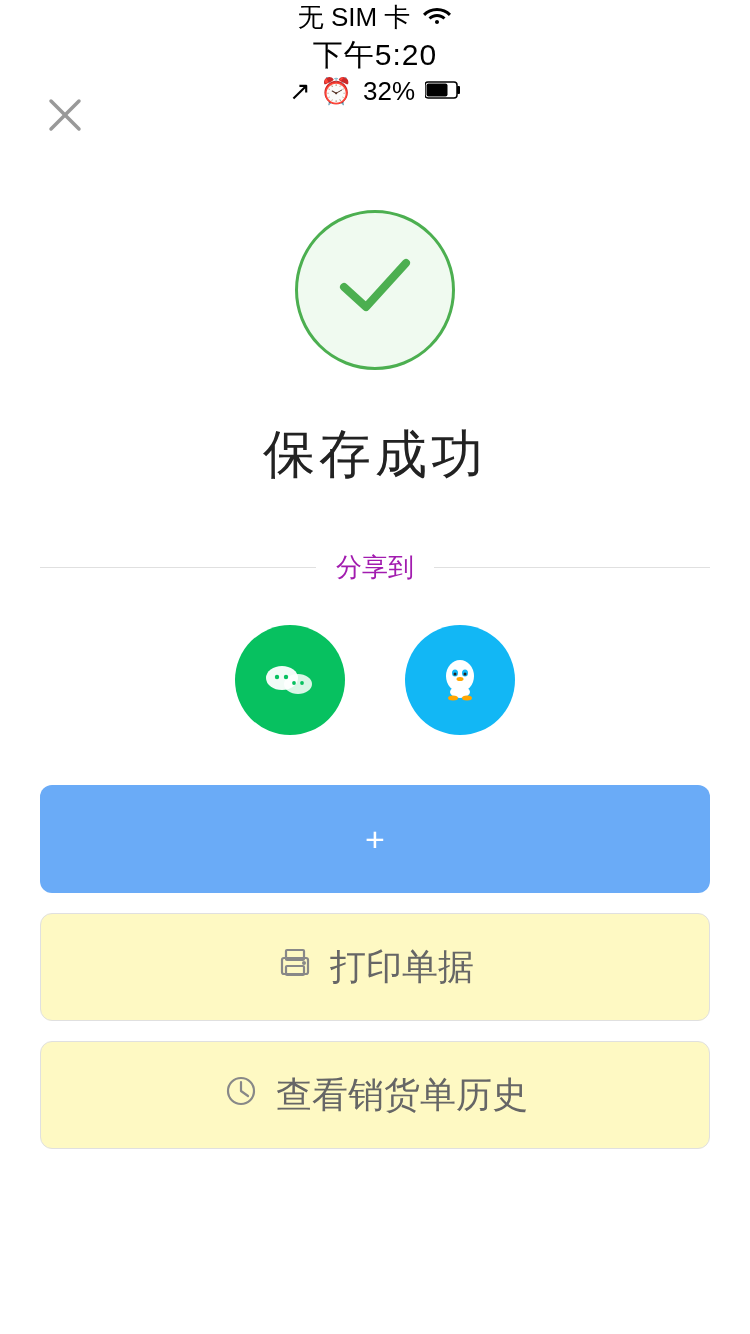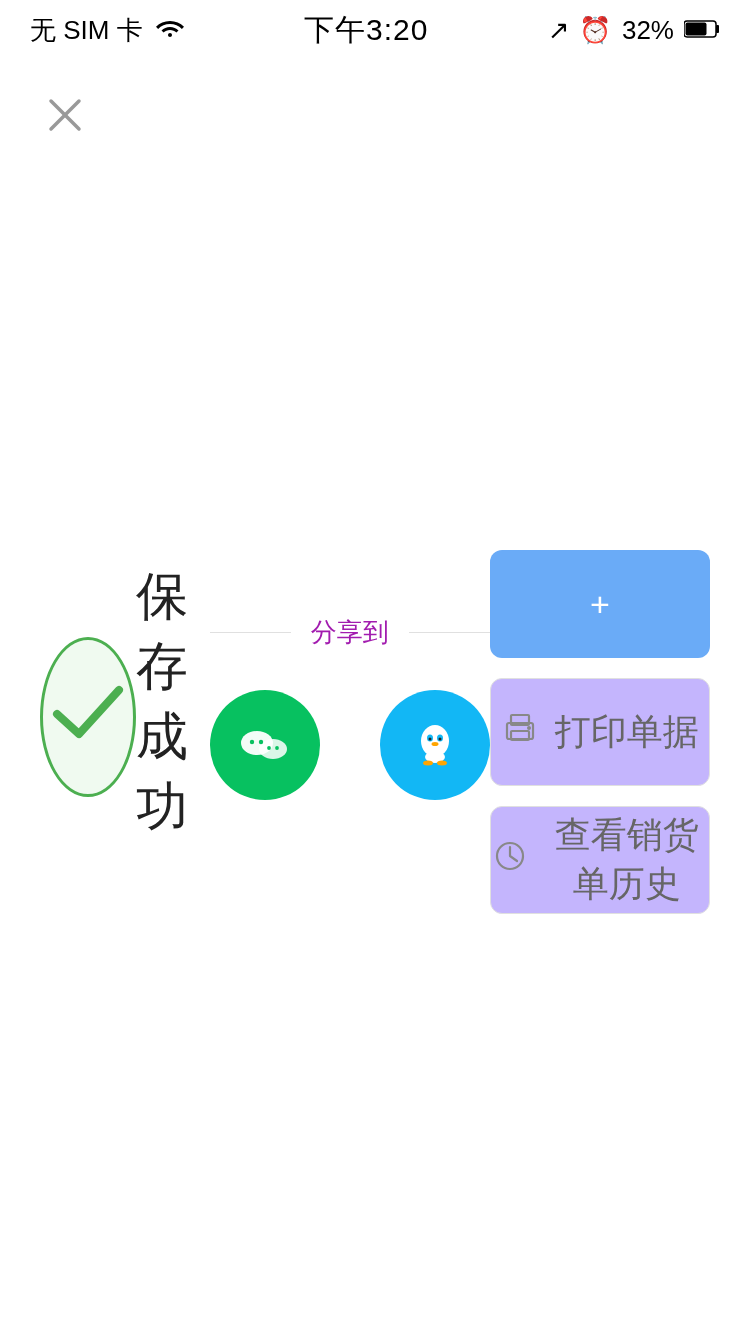--- a/index.html
+++ b/index.html
@@ -16,20 +16,21 @@
 
     
     .status-bar {
       width: 100%;
       height: 60px;
       display: flex;
       align-items: center;
       justify-content: space-between;
       padding: 0 30px;
       background: #ffffff;
+      flex-direction: column;
     }
 
     .status-left {
       display: flex;
       align-items: center;
       gap: 12px;
       font-size: 26px;
       color: #000;
     }
 
@@ -66,21 +67,21 @@
 
     .close-btn svg {
       width: 36px;
       height: 36px;
     }
 
     
     .main-content {
       flex: 1;
       display: flex;
-      flex-direction: row;
+      flex-direction: column;
       align-items: center;
       padding: 40px 40px 60px 40px;
     }
 
     
     .success-circle {
       width: 160px;
       height: 160px;
       border-radius: 50%;
       border: 3px solid #4CAF50;
@@ -179,21 +180,21 @@
       cursor: pointer;
       border: none;
     }
 
     .action-btn-primary {
       background: #6AABF7;
       color: #ffffff;
     }
 
     .action-btn-secondary {
-      background: #c4b5fd;
+      background: #fef9c3;
       color: #666666;
       border: 1.5px solid #e0e0e0;
     }
 
     .btn-icon {
       font-size: 34px;
     }
 
     
     .wechat-svg {
@@ -213,21 +214,21 @@
   <div class="status-left">
     <span>无 SIM 卡</span>
     <span>
       <svg width="30" height="24" viewBox="0 0 30 24" fill="none">
         <path d="M15 18c-1.1 0-2 .9-2 2s.9 2 2 2 2-.9 2-2-.9-2-2-2z" fill="#000"></path>
         <path d="M15 12c-3.3 0-6.3 1.3-8.5 3.5l2.1 2.1C10.2 16.1 12.5 15 15 15s4.8 1.1 6.4 2.6l2.1-2.1C21.3 13.3 18.3 12 15 12z" fill="#000"></path>
         <path d="M15 6C9.5 6 4.6 8.2 1 11.8l2.1 2.1C6.2 10.8 10.4 9 15 9s8.8 1.8 11.9 4.9l2.1-2.1C25.4 8.2 20.5 6 15 6z" fill="#000"></path>
       </svg>
     </span>
   </div>
-  <div class="status-center">下午3:20</div>
+  <div class="status-center">下午5:20</div>
   <div class="status-right">
     <span>↗</span>
     <span>⏰</span>
     <span>32%</span>
     <span>
       <svg width="36" height="20" viewBox="0 0 36 20">
         <rect x="0" y="2" width="32" height="16" rx="3" ry="3" stroke="#000" stroke-width="1.5" fill="none"></rect>
         <rect x="32" y="6" width="3" height="8" rx="1" fill="#000"></rect>
         <rect x="1.5" y="3.5" width="21" height="13" rx="2" fill="#000"></rect>
       </svg>

